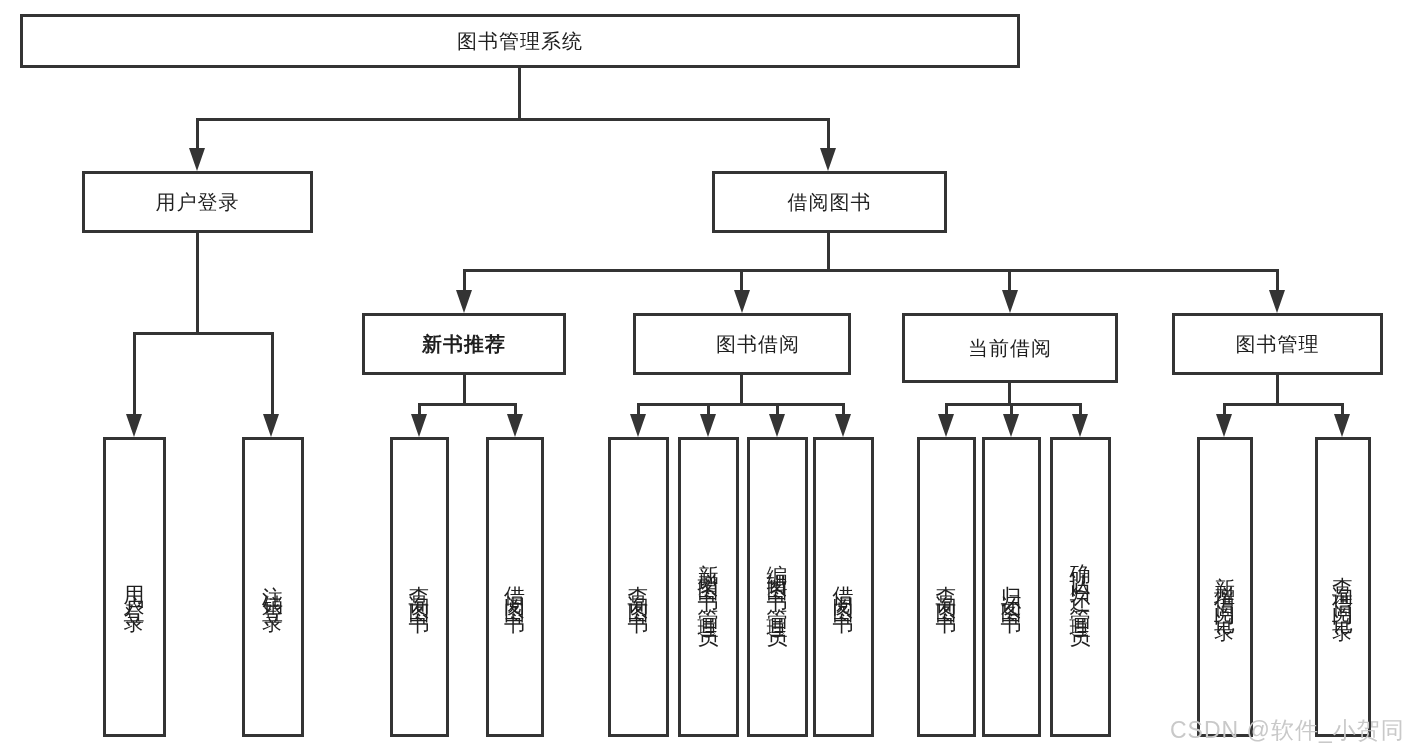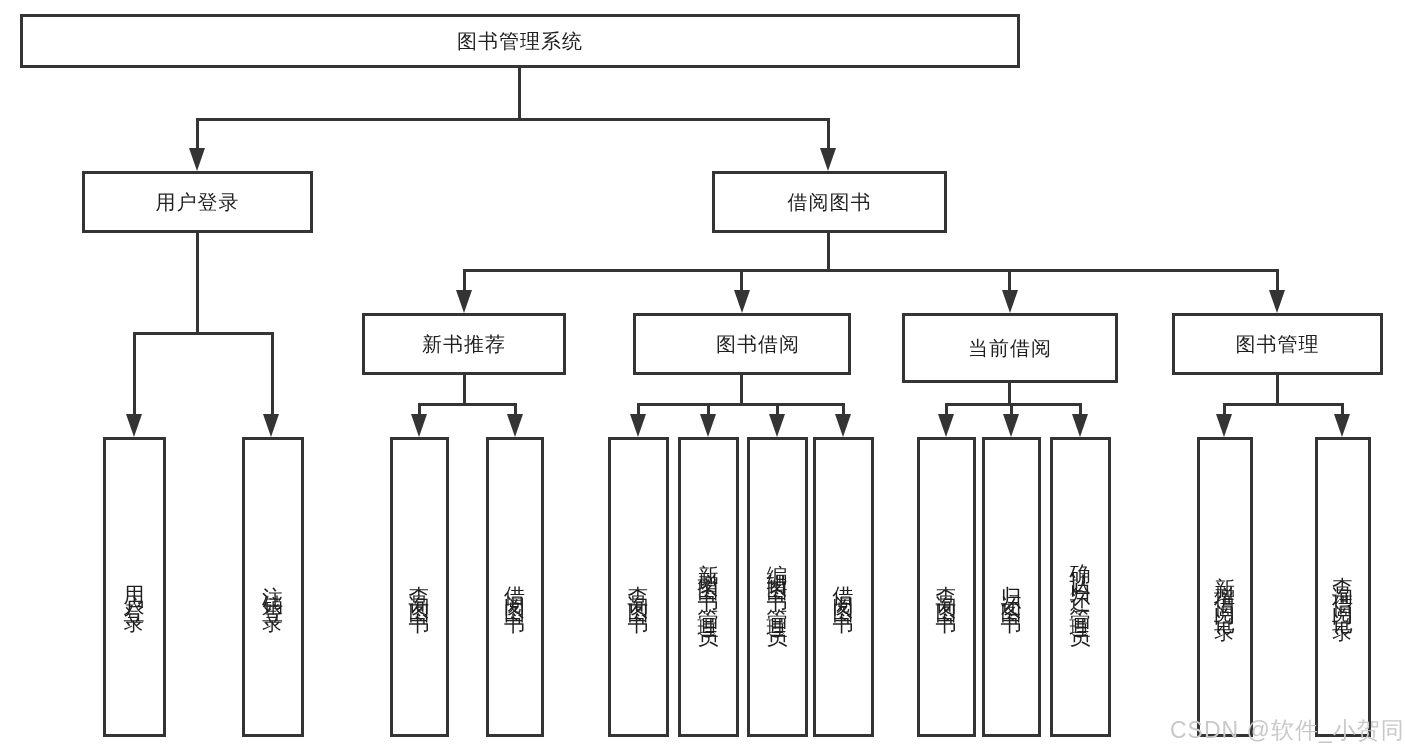--- a/index.html
+++ b/index.html
@@ -111,21 +111,21 @@
   <div class="line vline" style="left:1223px;top:403px;height:13px;"></div>
   <div class="arrow" style="left:1216px;top:414px;"></div>
   <div class="line vline" style="left:1341px;top:403px;height:13px;"></div>
   <div class="arrow" style="left:1334px;top:414px;"></div>
 
   <div class="node h-node" style="left:20px;top:14px;width:1000px;height:54px;">图书管理系统</div>
 
   <div class="node h-node" style="left:82px;top:171px;width:231px;height:62px;">用户登录</div>
   <div class="node h-node" style="left:712px;top:171px;width:235px;height:62px;">借阅图书</div>
 
-  <div class="node h-node" style="left:362px;top:313px;width:204px;height:62px;">新书推荐</div>
+  <div class="node h-node" style="left:362px;top:313px;width:204px;height:62px;font-weight:bold;">新书推荐</div>
   <div class="node h-node" style="left:633px;top:313px;width:218px;height:62px;padding-left:32px;">图书借阅</div>
   <div class="node h-node" style="left:902px;top:313px;width:216px;height:70px;">当前借阅</div>
   <div class="node h-node" style="left:1172px;top:313px;width:211px;height:62px;">图书管理</div>
 
   <div class="node v-node" style="left:103px;top:437px;width:63px;height:300px;">用户登录</div>
   <div class="node v-node" style="left:242px;top:437px;width:62px;height:300px;">注销登录</div>
 
   <div class="node v-node" style="left:390px;top:437px;width:59px;height:300px;">查询图书</div>
   <div class="node v-node" style="left:486px;top:437px;width:58px;height:300px;">借阅图书</div>
 

